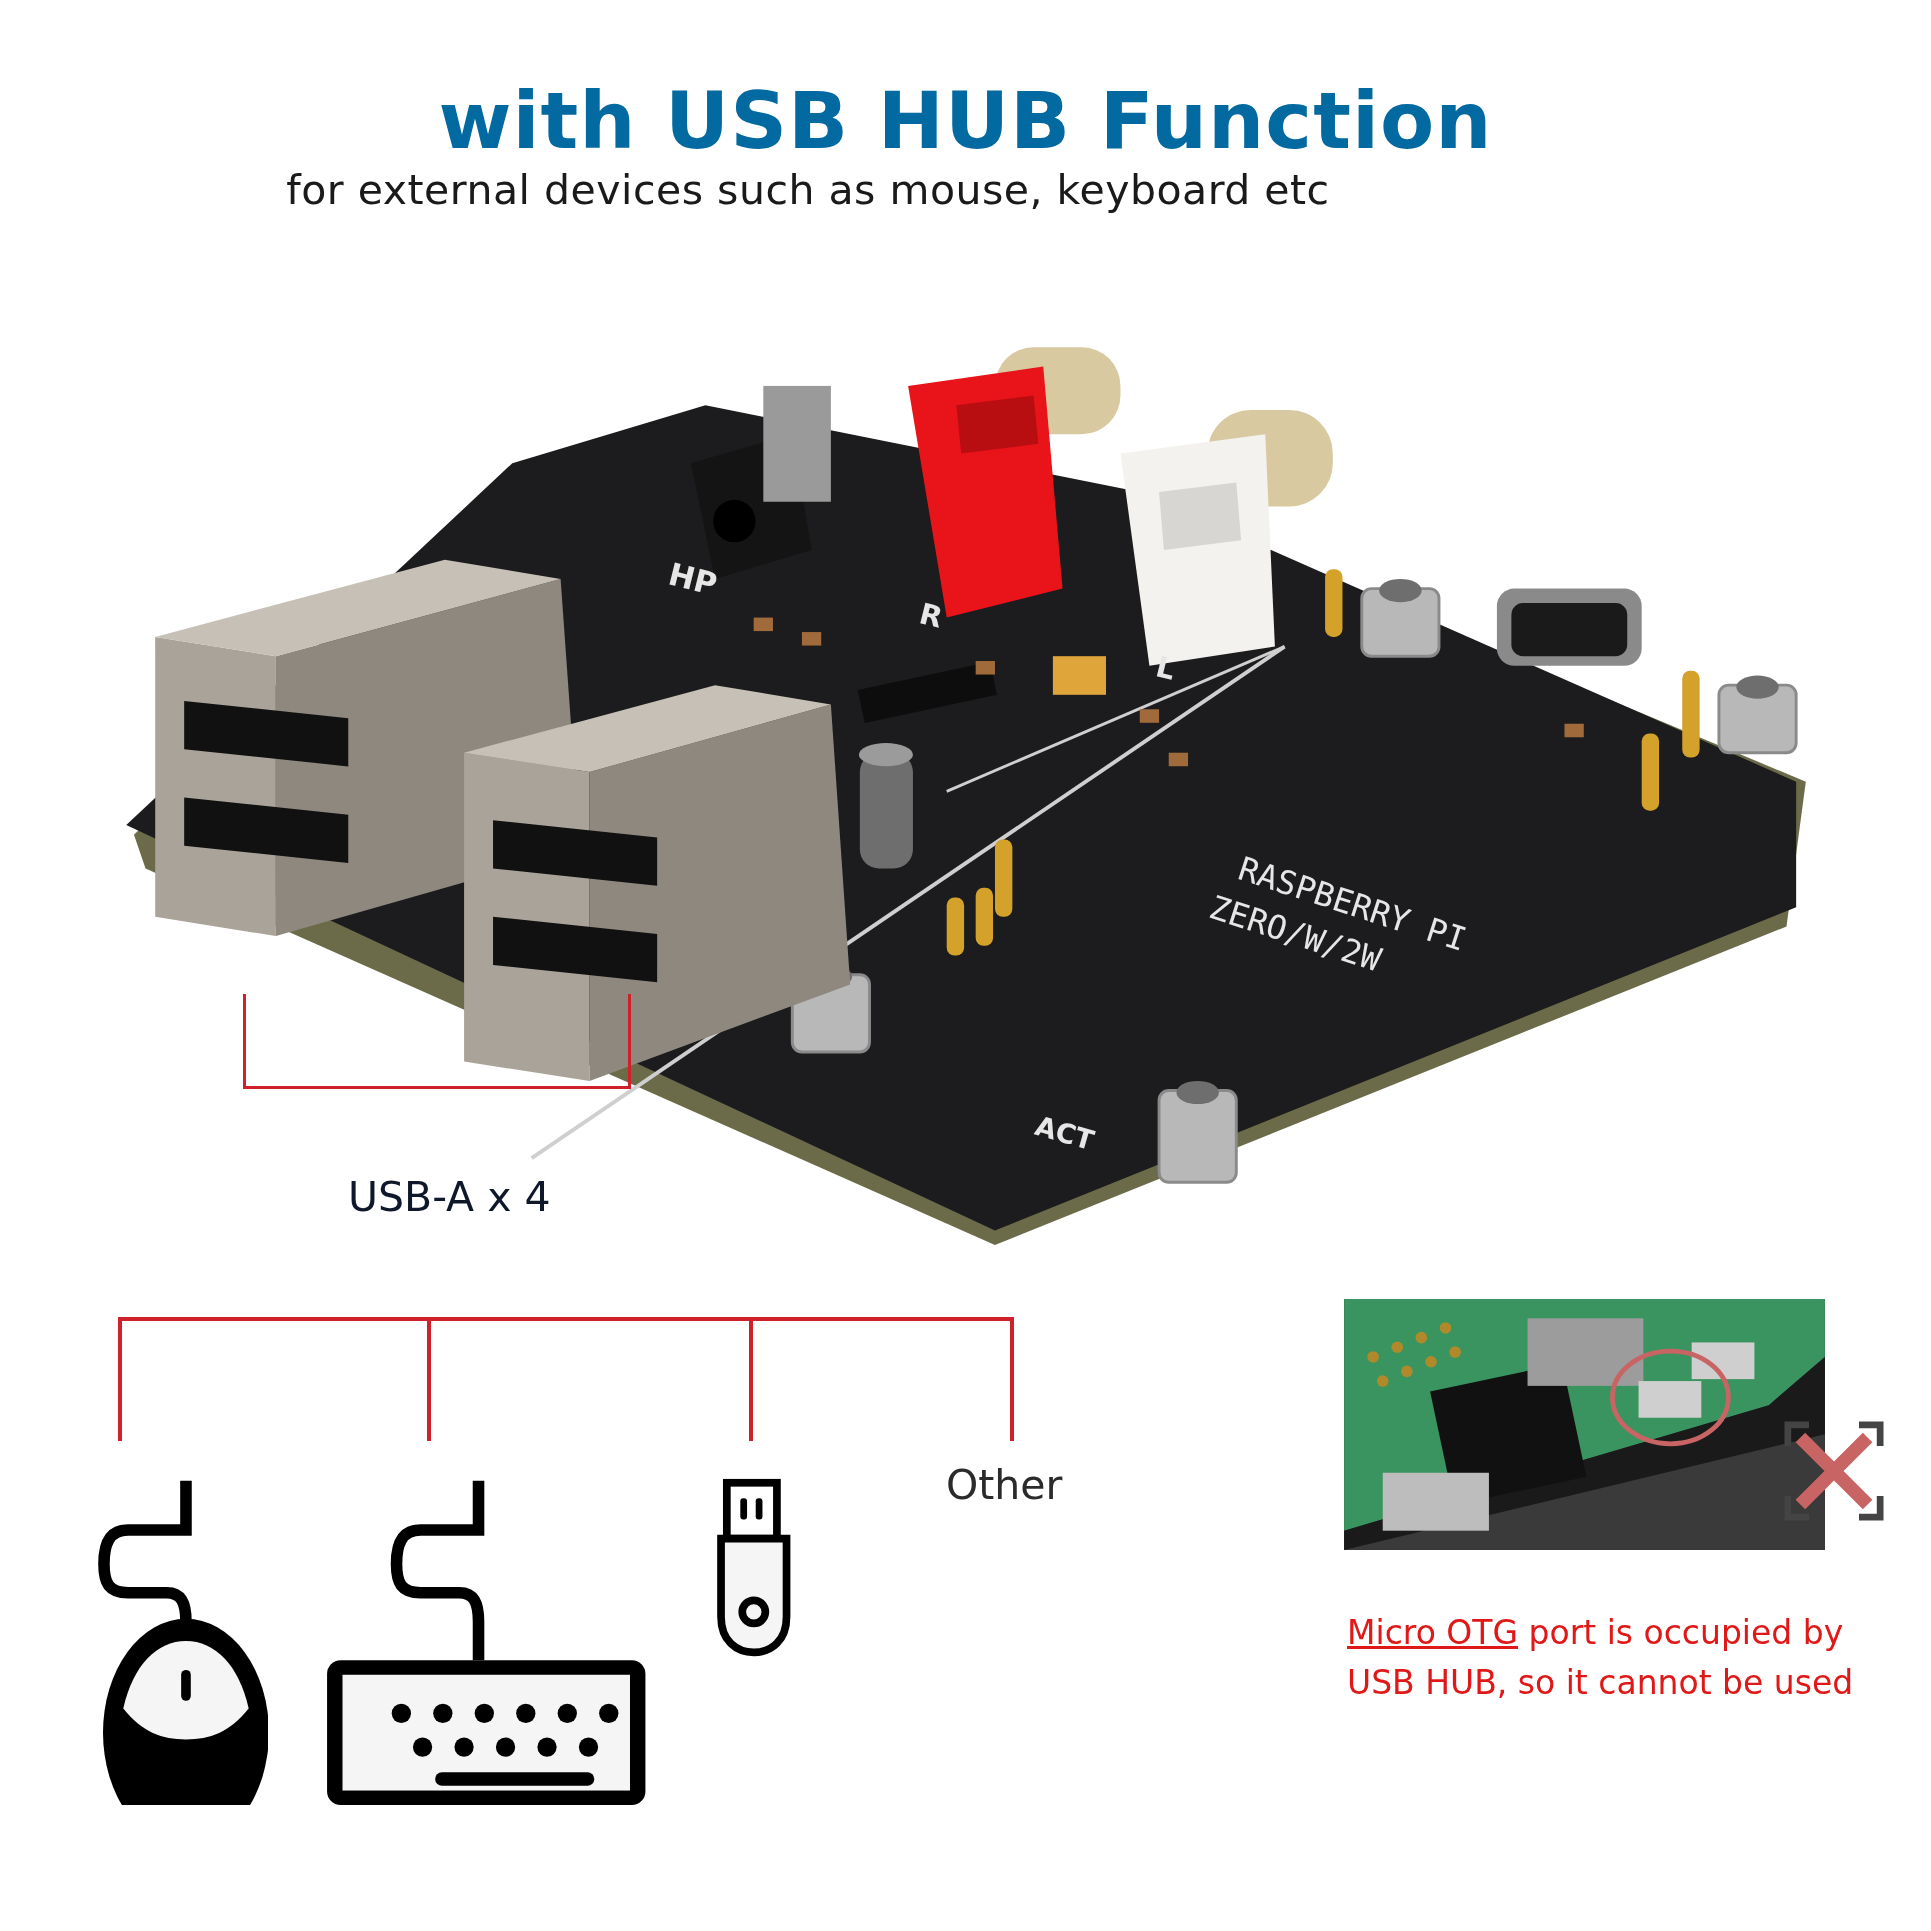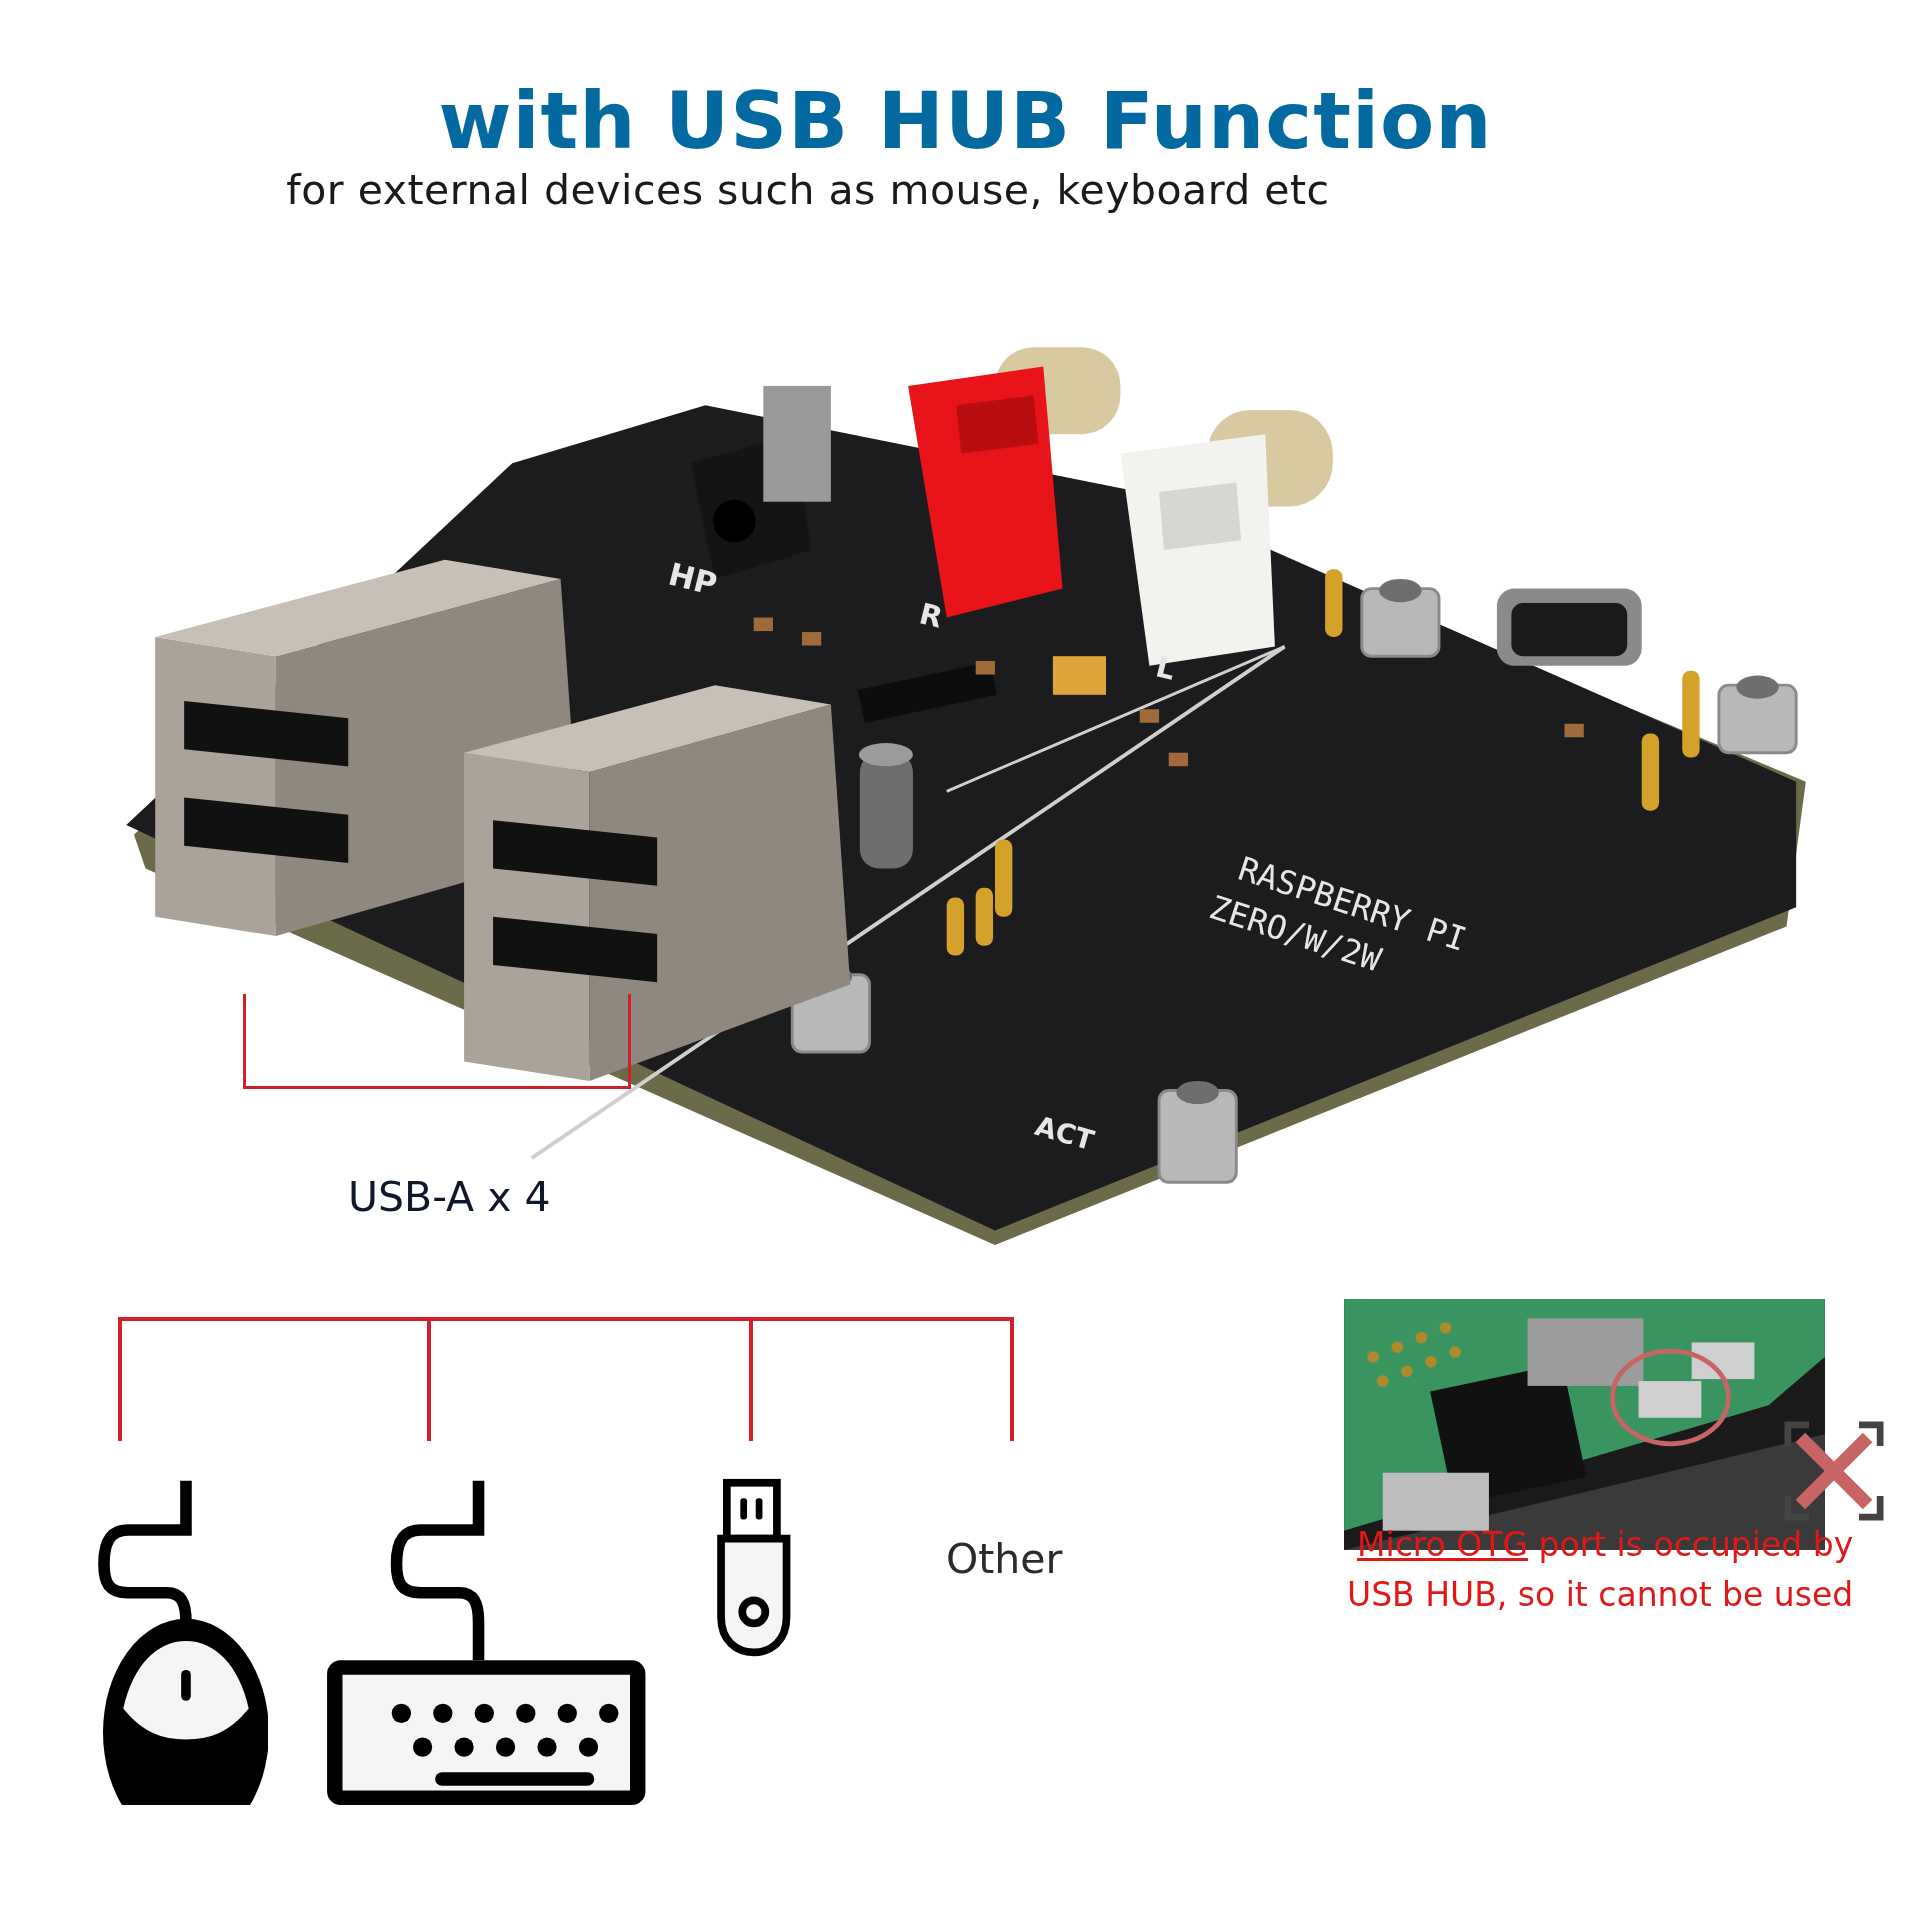--- a/index.html
+++ b/index.html
@@ -10,26 +10,26 @@
   .subline  { left:0; width:1616px; top:166px; text-align:center; font-size:41px; color:#1a1a1a; letter-spacing:0.5px; }
 
   
   .board-wrap { left:126px; top:328px; width:1709px; height:917px; }
   .callout-usb { left:243px; top:994px; width:382px; height:92px; border-left:3.9px solid #d0202a; border-right:3.9px solid #d0202a; border-bottom:3.9px solid #d0202a; border-top:none; }
   .usb-label { left:348px; top:1173px; font-size:41px; color:#0f172a; }
 
   
   .tree-h { left:118px; top:1317px; width:896px; height:3.9px; background:#d0202a; }
   .tree-v { width:3.9px; height:124px; background:#d0202a; top:1317px; }
-  .other-label { left:946px; top:1535px; font-size:41px; color:#2b2b2b; }
+  .other-label { left:946px; top:1461px; font-size:41px; color:#2b2b2b; }
 
   
   .inset { left:1344px; top:1299px; width:481px; height:251px; overflow:hidden; background:#2a2a2a; }
   .deny-mark { left:1784px; top:1421px; width:100px; height:100px; }
-  .note { left:1347px; top:1520px; font-size:33px; color:#e01818; line-height:50px;text-align:right; }
+  .note { left:1347px; top:1608px; font-size:33px; color:#e01818; line-height:50px; }
   .note .u { text-decoration:underline; }
 </style>
 </head>
 <body>
 
 <div class="abs headline">with USB HUB Function</div>
 <div class="abs subline">for external devices such as mouse, keyboard etc</div>
 
 <div class="abs board-wrap">
   <svg width="1709" height="917" viewBox="0 0 1770 950">

